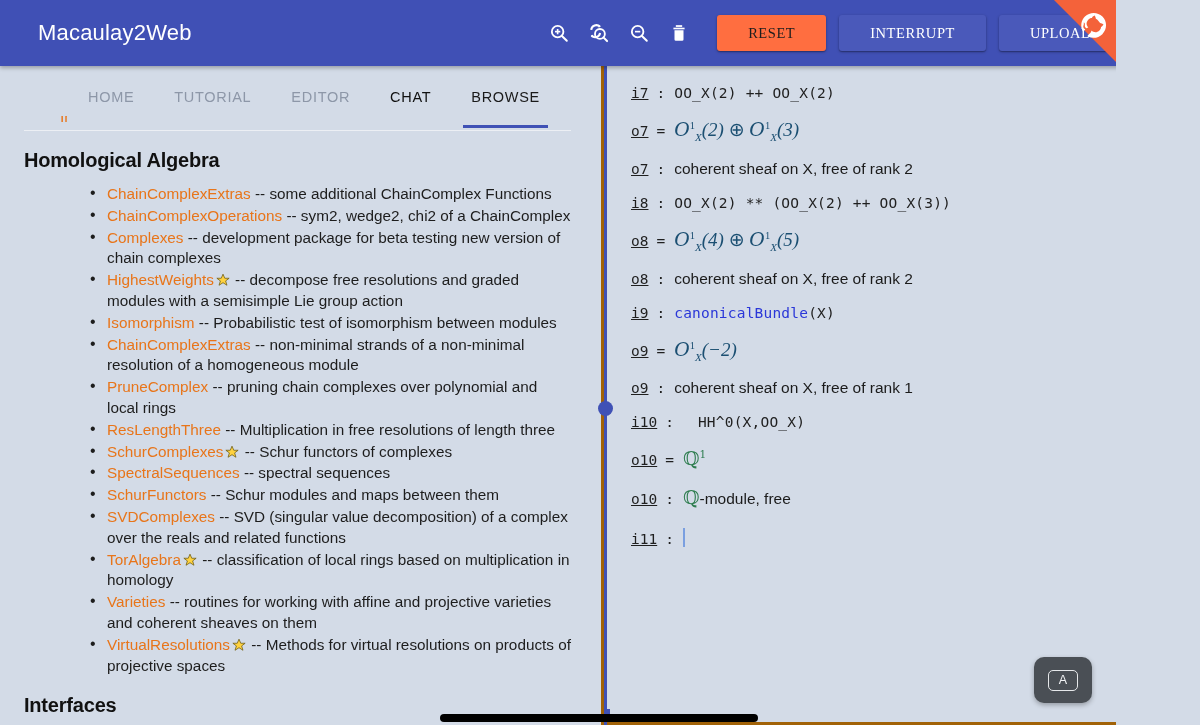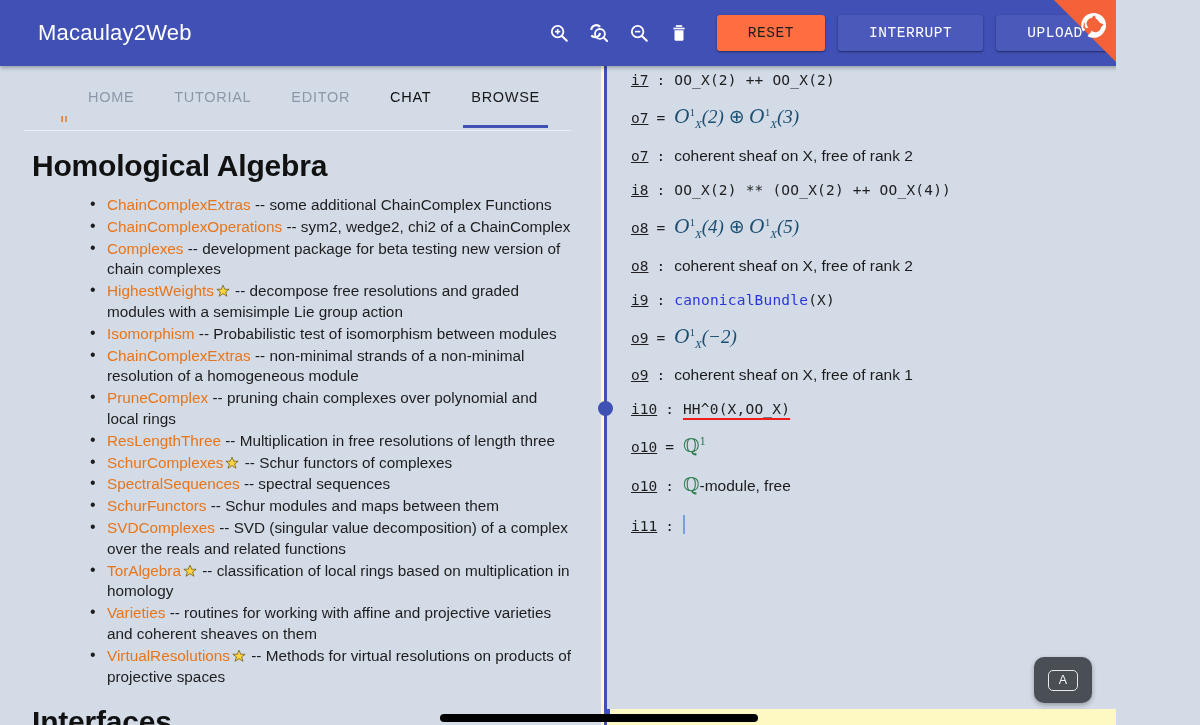--- a/index.html
+++ b/index.html
@@ -6,21 +6,21 @@
   html, body {
     margin: 0; padding: 0;
     width: 1200px; height: 725px;
     overflow: hidden;
     font-family: "Liberation Sans", sans-serif;
     background: #d3dbe7;
   }
   #app {
     position: relative;
     width: 1116px; height: 725px;
-    background: #fef9c3;
+    background: #a16207;
     overflow: hidden;
   }
 
   
   .appbar {
     position: absolute; top: 0; left: 0;
     width: 1200px; height: 66px;
     background: #4050b5;
     box-shadow: 0 2px 4px rgba(0,0,0,.28);
     display: flex; align-items: center;
@@ -47,21 +47,21 @@
     cursor: pointer;
     margin: 0 3px;
   }
   .icon-btn svg { display: block; }
   .flat-btn {
     height: 36px;
     padding: 0 31px;
     display: flex; align-items: center; justify-content: center;
     border: none;
     border-radius: 3px;
-    font-family: Liberation Mono, monospace;
+    font-family: Liberation Serif, serif;
     font-size: 14.5px;
     letter-spacing: .55px;
     color: #ffffff;
     background: #4a59ba;
     box-shadow: 0 1px 3px rgba(0,0,0,.30), 0 1px 1px rgba(0,0,0,.20);
     cursor: pointer;
     white-space: nowrap;
     margin-left: 13px;
   }
   .flat-btn.reset {
@@ -144,24 +144,24 @@
     font-size: 15.5px;
     color: #1d1d1d;
     line-height: 23px;
   }
   .clipped-line .m2link { color: #e8751a; }
   .clipped-line .inner { position: relative; top: -11px; }
   .hr-faint {
     height: 1px; background: #eceff4; border: 0; margin: 0 0 2px 0;
   }
   h1.section {
-    font-size: 30px;
+    font-size: 20px;
     font-weight: 700;
     letter-spacing: -.2px;
-    margin: 18px 0 12px 8px;
+    margin: 18px 0 12px 0;
     color: #111111;
   }
   ul.pkglist {
     margin: 0; padding: 0 0 0 36px;
     list-style: none;
   }
   ul.pkglist li {
     position: relative;
     font-size: 15.3px;
     line-height: 20.8px;
@@ -199,21 +199,21 @@
     position: absolute;
     left: -6px; top: 335px;
     width: 15px; height: 15px;
     border-radius: 50%;
     background: #3f51b5;
   }
 
   
   .right-pane {
     position: absolute;
-    top: 50px; left: 607px;
+    top: 63px; left: 607px;
     width: 593px; height: 659px;
     background: #d3dbe7;
     overflow: hidden;
     padding: 22px 30px 0 24px;
   }
   .expand-btn {
     position: absolute;
     top: 18px; right: 22px;
     width: 30px; height: 30px;
     display: flex; align-items: center; justify-content: center;
@@ -242,24 +242,24 @@
     margin-right: 9px;
   }
   .m2code {
     font-family: "DejaVu Sans Mono", monospace;
     font-size: 14.5px;
     color: #1f1f1f;
     letter-spacing: .2px;
   }
   .m2code .kw { color: #2a37d8; }
   .m2code.errored {
-    text-decoration: underline;
     text-decoration-color: #f01c1c;
     text-decoration-thickness: 2px;
     text-underline-offset: 4px;
+    margin-left: 15px;
   }
   .m2text {
     font-family: "Liberation Sans", sans-serif;
     font-size: 15.5px;
     color: #1b1b1b;
   }
   .mathit { font-family: "Liberation Serif", serif; font-style: italic; }
   .mathsym {
     font-family: "Liberation Serif", serif;
     color: #1b4f72;
@@ -486,21 +486,21 @@
 
     <div class="m2line">
       <span class="m2label">o7</span>
       <span class="m2sep">:</span>
       <span class="m2text">coherent sheaf on X, free of rank 2</span>
     </div>
 
     <div class="m2line">
       <span class="m2label">i8</span>
       <span class="m2sep">:</span>
-      <span class="m2code">OO_X(2) ** (OO_X(2) ++ OO_X(4))</span>
+      <span class="m2code">OO_X(2) ** (OO_X(2) ++ OO_X(3))</span>
     </div>
 
     <div class="m2line">
       <span class="m2label">o8</span>
       <span class="m2sep">=</span>
       <span class="mathsym">
         <span class="scr">O</span><span class="sup">1</span><span class="sub">X</span><span class="mathit">(4)</span>
         <span>⊕</span>
         <span class="scr">O</span><span class="sup">1</span><span class="sub">X</span><span class="mathit">(5)</span>
       </span>

